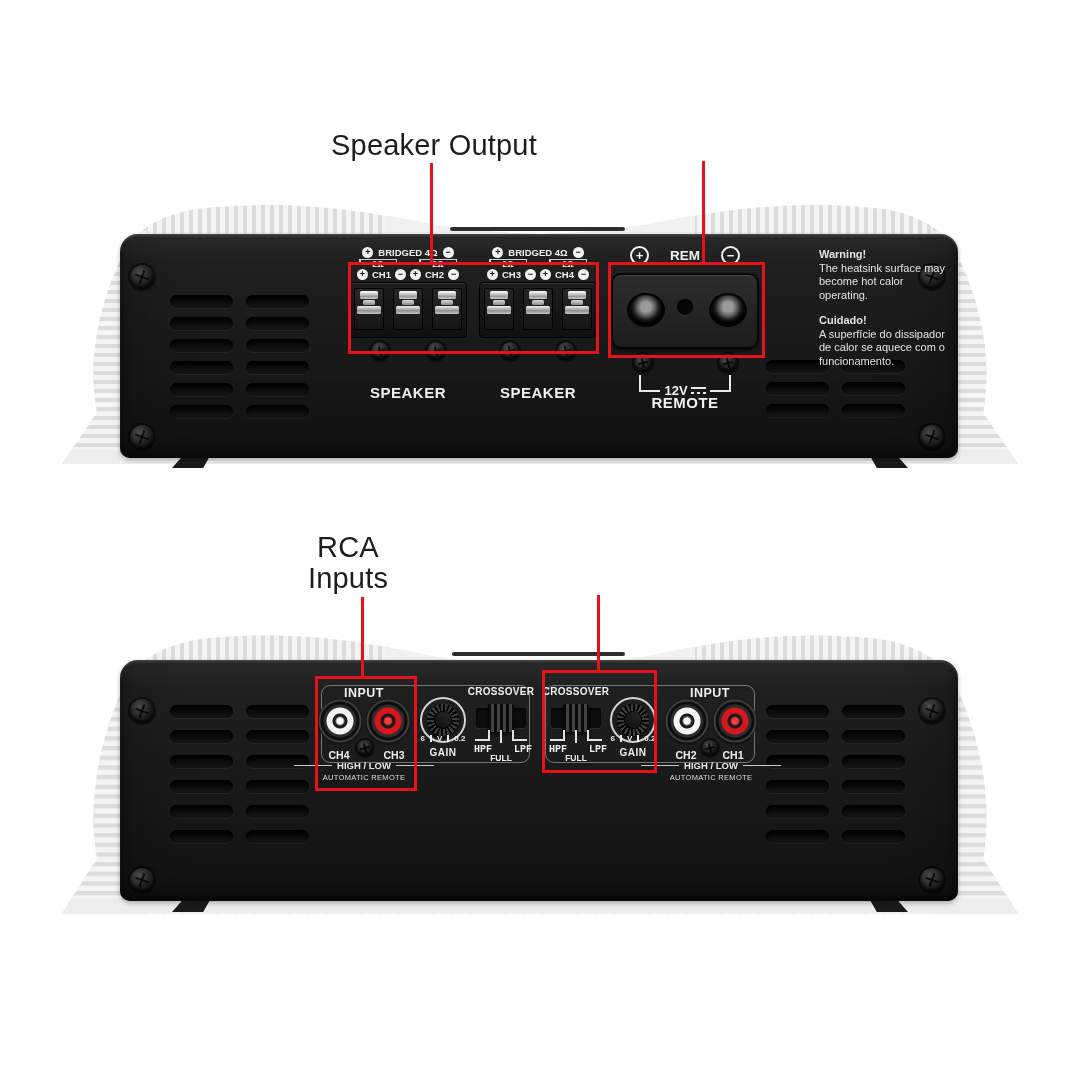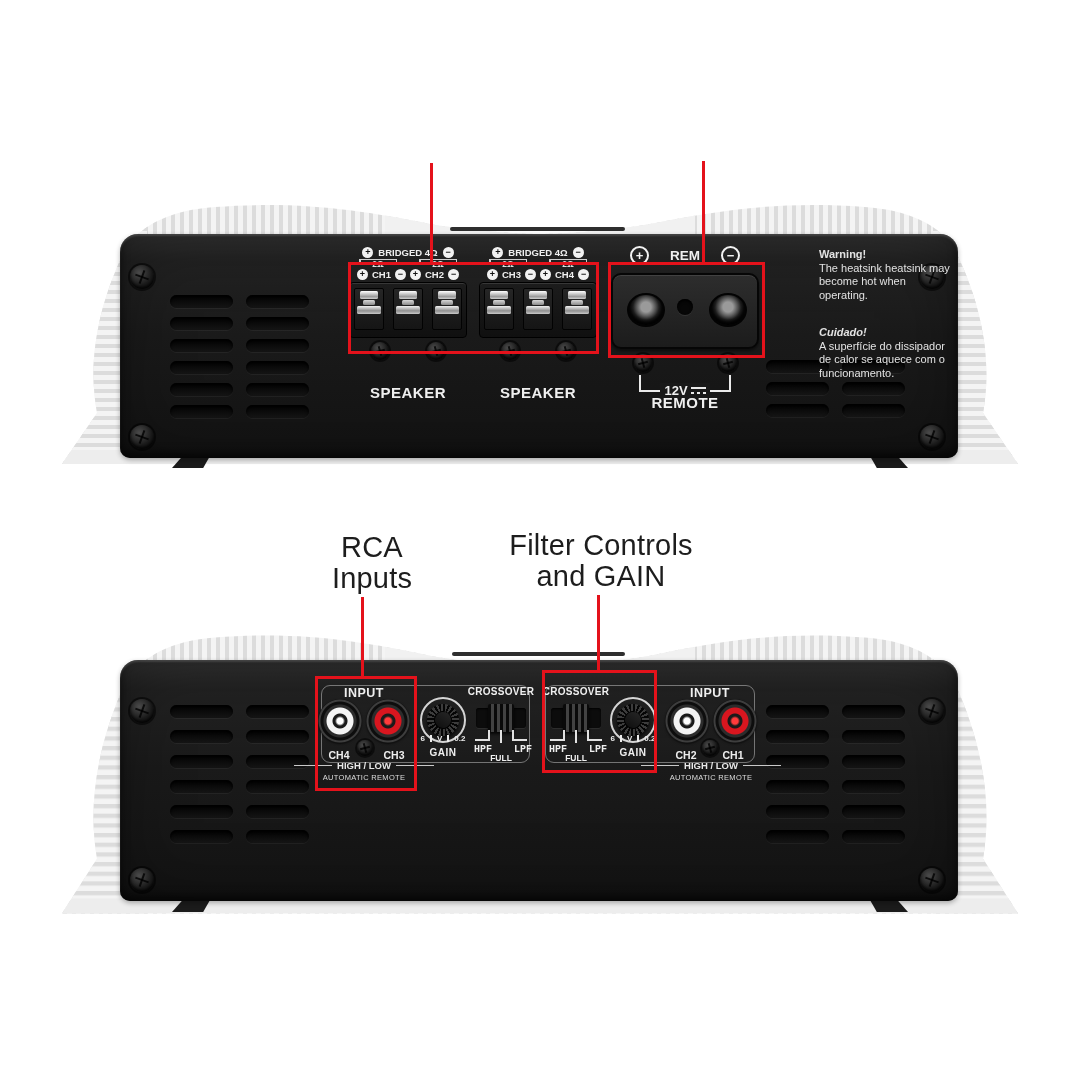--- a/index.html
+++ b/index.html
@@ -57,21 +57,21 @@
   .pwr-pin{position:absolute;width:16px;height:16px;border-radius:50%;background:#070707;box-shadow:inset 0 2px 3px #000,0 1px 0 rgba(255,255,255,.08);}
   .v-bracket{position:absolute;top:141px;left:50%;transform:translateX(-50%);width:88px;height:15px;border-left:2px solid #eaeaea;border-right:2px solid #eaeaea;border-bottom:2px solid #eaeaea;display:flex;justify-content:center;}
   .v-bracket .vtxt{display:inline-flex;align-items:center;gap:3px;background:#191919;padding:0 4px;font-size:13px;transform:translateY(8px);line-height:13px;}
   .dc{position:relative;display:inline-block;width:15px;height:9px;}
   .dc::before{content:"";position:absolute;left:0;top:1px;width:100%;height:2px;background:#eaeaea;}
   .dc::after{content:"";position:absolute;left:0;bottom:1px;width:100%;height:2px;background:repeating-linear-gradient(90deg,#eaeaea 0 3px,transparent 3px 6px);}
   .cap-power{position:absolute;top:160px;left:0;right:0;font-size:15px;letter-spacing:.5px;}
   
   .warn{position:absolute;width:132px;color:#e2e2e2;font-size:11px;line-height:13.5px;}
   .w-title{font-weight:bold;}
-  .mt{margin-top:24px;font-style:italic;}
+  .mt{margin-top:12px;}
   
   .group-outline{position:absolute;border:1.5px solid rgba(205,205,205,.5);border-radius:9px;box-sizing:border-box;}
   .inp-title{position:absolute;width:120px;font-size:12.5px;letter-spacing:.5px;}
   .jack{position:absolute;width:44px;height:44px;border-radius:50%;box-shadow:0 1px 2px rgba(0,0,0,.6);}
   .jack.white{background:radial-gradient(circle,#ffffff 0 3px,#1a1a1a 5px 7px,#f4f4f4 8px 13px,#2c2c2c 14px 16px,#0d0d0d 17px 19px,#3e3e3e 20px 21px,#111 22px);}
   .jack.red{background:radial-gradient(circle,#ff3b3b 0 3px,#1a1a1a 5px 7px,#d8161f 8px 13px,#2c2c2c 14px 16px,#0d0d0d 17px 19px,#3e3e3e 20px 21px,#111 22px);}
   .ch-label{position:absolute;width:40px;font-size:10.5px;}
   .hl-row{position:absolute;width:140px;display:flex;align-items:center;gap:5px;font-size:9.5px;color:#e8e8e8;font-weight:bold;white-space:nowrap;}
   .hl-line{flex:1;height:1.5px;background:#c9c9c9;}
   .auto-label{position:absolute;width:140px;font-size:7.5px;letter-spacing:.3px;color:#dedede;}
@@ -256,21 +256,21 @@
           <span class="vtxt wt">
               <span>12V</span>
               <span class="dc"></span>
             </span>
         </div>
         <div class="cap-power wt ctr">REMOTE</div>
       </div>
 
       <div class="warn" style="left:699px;top:14px;">
         <div class="w-title">Warning!</div>
-        <div class="w-body">The heatsink heatsink may become hot when operating.</div>
+        <div class="w-body">The heatsink surface may become hot calor operating.</div>
         <div class="w-title mt">Cuidado!</div>
         <div class="w-body">A superfície do dissipador de calor se aquece com o funcionamento.</div>
       </div>
     </div>
   </div>
 
   <div class="amp" style="top:630px;height:290px;">
     <svg class="hs" viewBox="0 0 1080 270" preserveAspectRatio="none">
       <use href="#silp" fill="url(#fv)"></use>
       <g clip-path="url(#silc)">
@@ -391,33 +391,30 @@
       <div class="ch-label wt ctr" style="left:593px;top:89px;">CH1</div>
       <div class="hl-row" style="left:521px;top:100px;">
         <span class="hl-line"></span>
           <span>HIGH / LOW</span>
           <span class="hl-line"></span>
       </div>
       <div class="auto-label ctr" style="left:521px;top:113px;">AUTOMATIC REMOTE</div>
     </div>
   </div>
 
+  <div class="callout" style="left:434px;top:130px;">Speaker Output</div>
   <div class="redline" style="left: 430px; top: 163px; height: 99px; background: rgb(228, 18, 27);"></div>
   <div class="redbox" style="left: 348px; top: 262px; width: 251px; height: 92px; border-color: rgb(228, 18, 27);"></div>
 
   <div class="redline" style="left: 702px; top: 161px; height: 101px; background: rgb(228, 18, 27);"></div>
   <div class="redbox" style="left: 608px; top: 262px; width: 157px; height: 96px; border-color: rgb(228, 18, 27);"></div>
 
-  <div class="callout" style="left:372px;top:532px;">
+  <div class="callout" style="left:348px;top:532px;">
     <div>RCA</div>
     <div>Inputs</div>
   </div>
   <div class="redline" style="left: 361px; top: 597px; height: 79px; background: rgb(228, 18, 27);"></div>
   <div class="redbox" style="left: 315px; top: 676px; width: 102px; height: 115px; border-color: rgb(228, 18, 27);"></div>
 
-  <div class="callout" style="left:601px;top:530px;">
-    <div>Filter Controls</div>
-    <div>and GAIN</div>
-  </div>
   <div class="redline" style="left: 597px; top: 595px; height: 75px; background: rgb(228, 18, 27);"></div>
   <div class="redbox" style="left: 542px; top: 670px; width: 115px; height: 103px; border-color: rgb(228, 18, 27);"></div>
 
 </div>
 
 </body></html>

